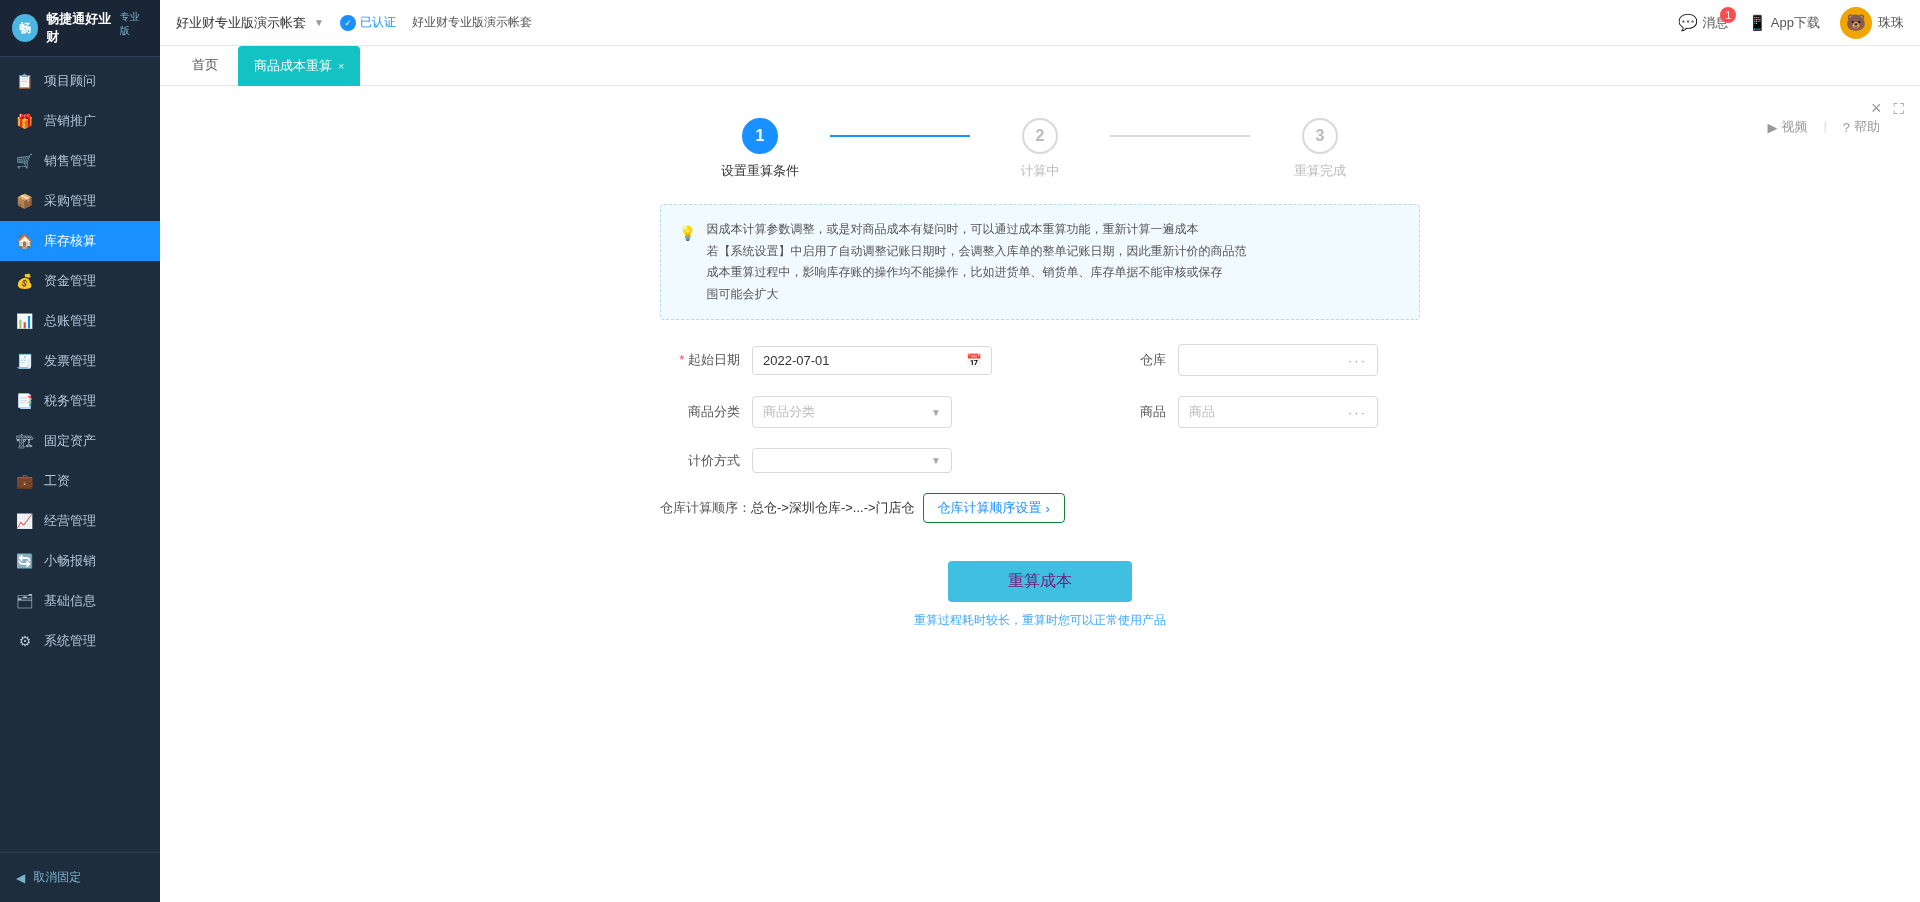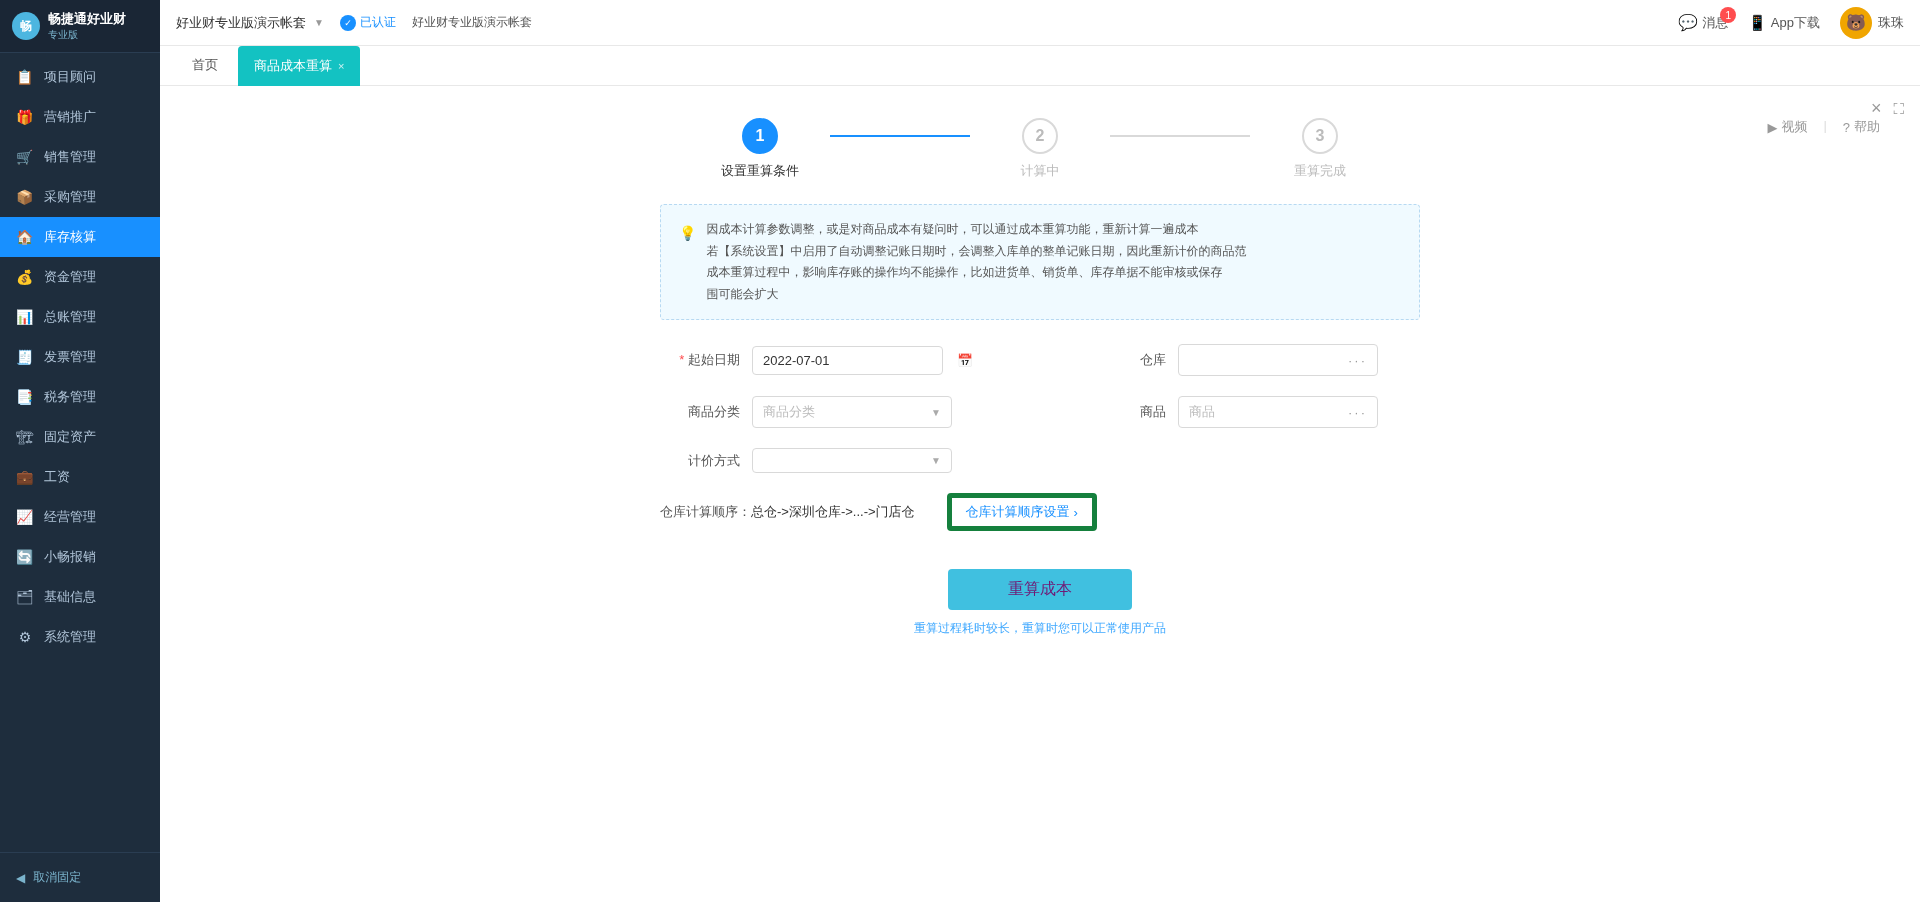--- a/index.html
+++ b/index.html
@@ -30,21 +30,21 @@
       border-radius: 50%;
       display: flex;
       align-items: center;
       justify-content: center;
       font-size: 12px;
       color: white;
       font-weight: bold;
     }
     .sidebar-logo-text {
       display: flex;
-      flex-direction: column;
+      flex-direction: row;
     }
     .sidebar-logo-title {
       color: white;
       font-size: 13px;
       font-weight: bold;
     }
     .sidebar-logo-sub {
       color: #7ab3cc;
       font-size: 10px;
     }
@@ -359,21 +359,21 @@
     .form-label.required::before {
       content: '* ';
       color: #ff4d4f;
     }
     .form-input-with-icon {
       display: flex;
       align-items: center;
       border: 1px solid #d9d9d9;
       border-radius: 4px;
       background: white;
-      width: 191px;
+      width: 240px;
     }
     .form-input-with-icon input {
       border: none;
       outline: none;
       padding: 6px 10px;
       font-size: 13px;
       color: #333;
       flex: 1;
       background: transparent;
     }
@@ -412,22 +412,22 @@
     .form-dotted-btn .dots { color: #999; letter-spacing: 2px; }
 
     
     .warehouse-row {
       display: flex;
       align-items: center;
       width: 760px;
       margin: 0 auto 28px auto;
     }
     .warehouse-btn {
-      margin-left: 32px;
-      border: 5px solid #15803d;
+      margin-left: 8px;
+      border: 1px solid #15803d;
       border-radius: 4px;
       padding: 5px 14px;
       color: #1890ff;
       background: white;
       cursor: pointer;
       font-size: 13px;
       display: flex;
       align-items: center;
       gap: 4px;
     }

